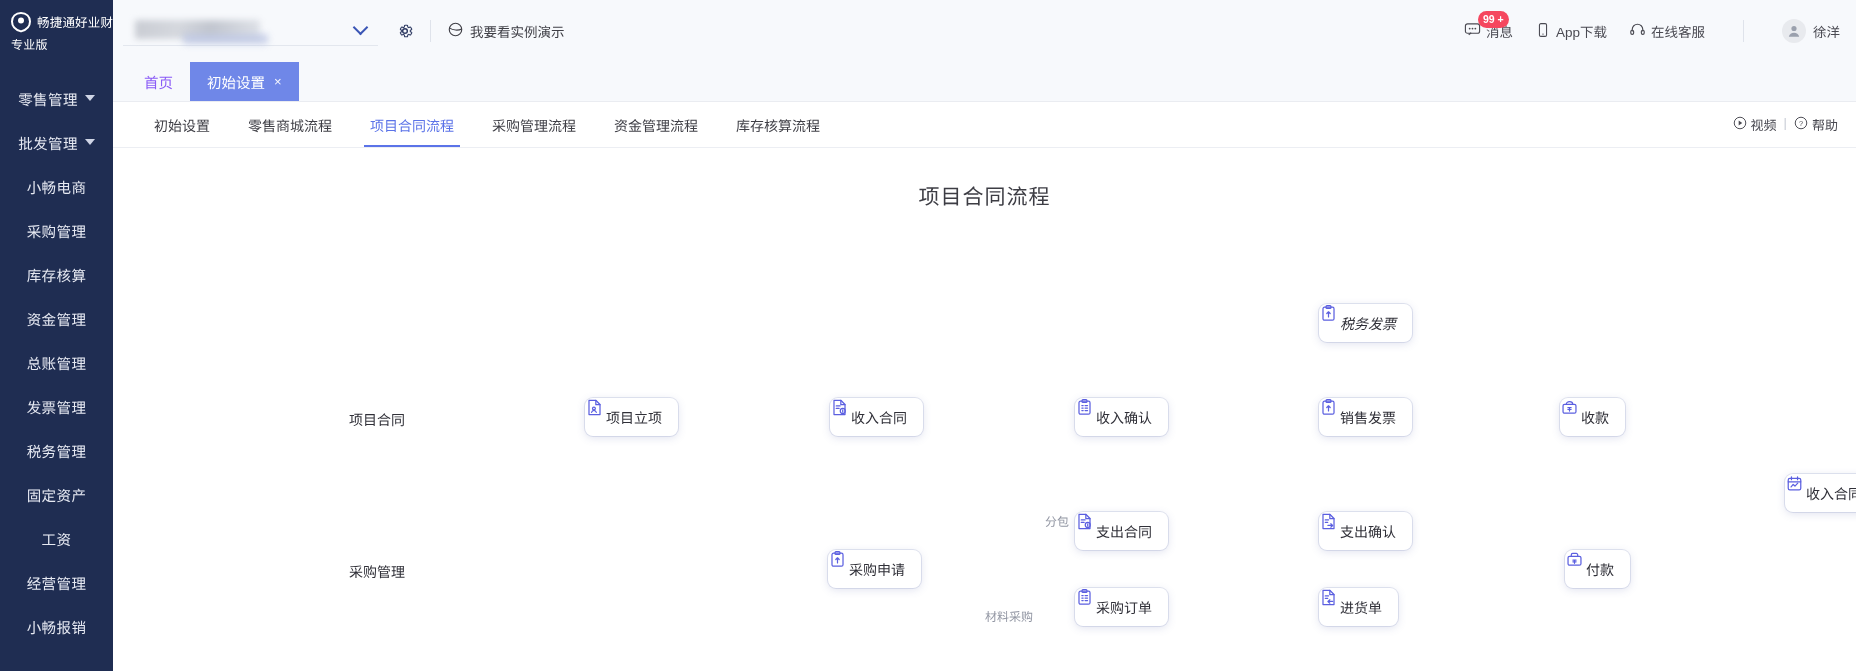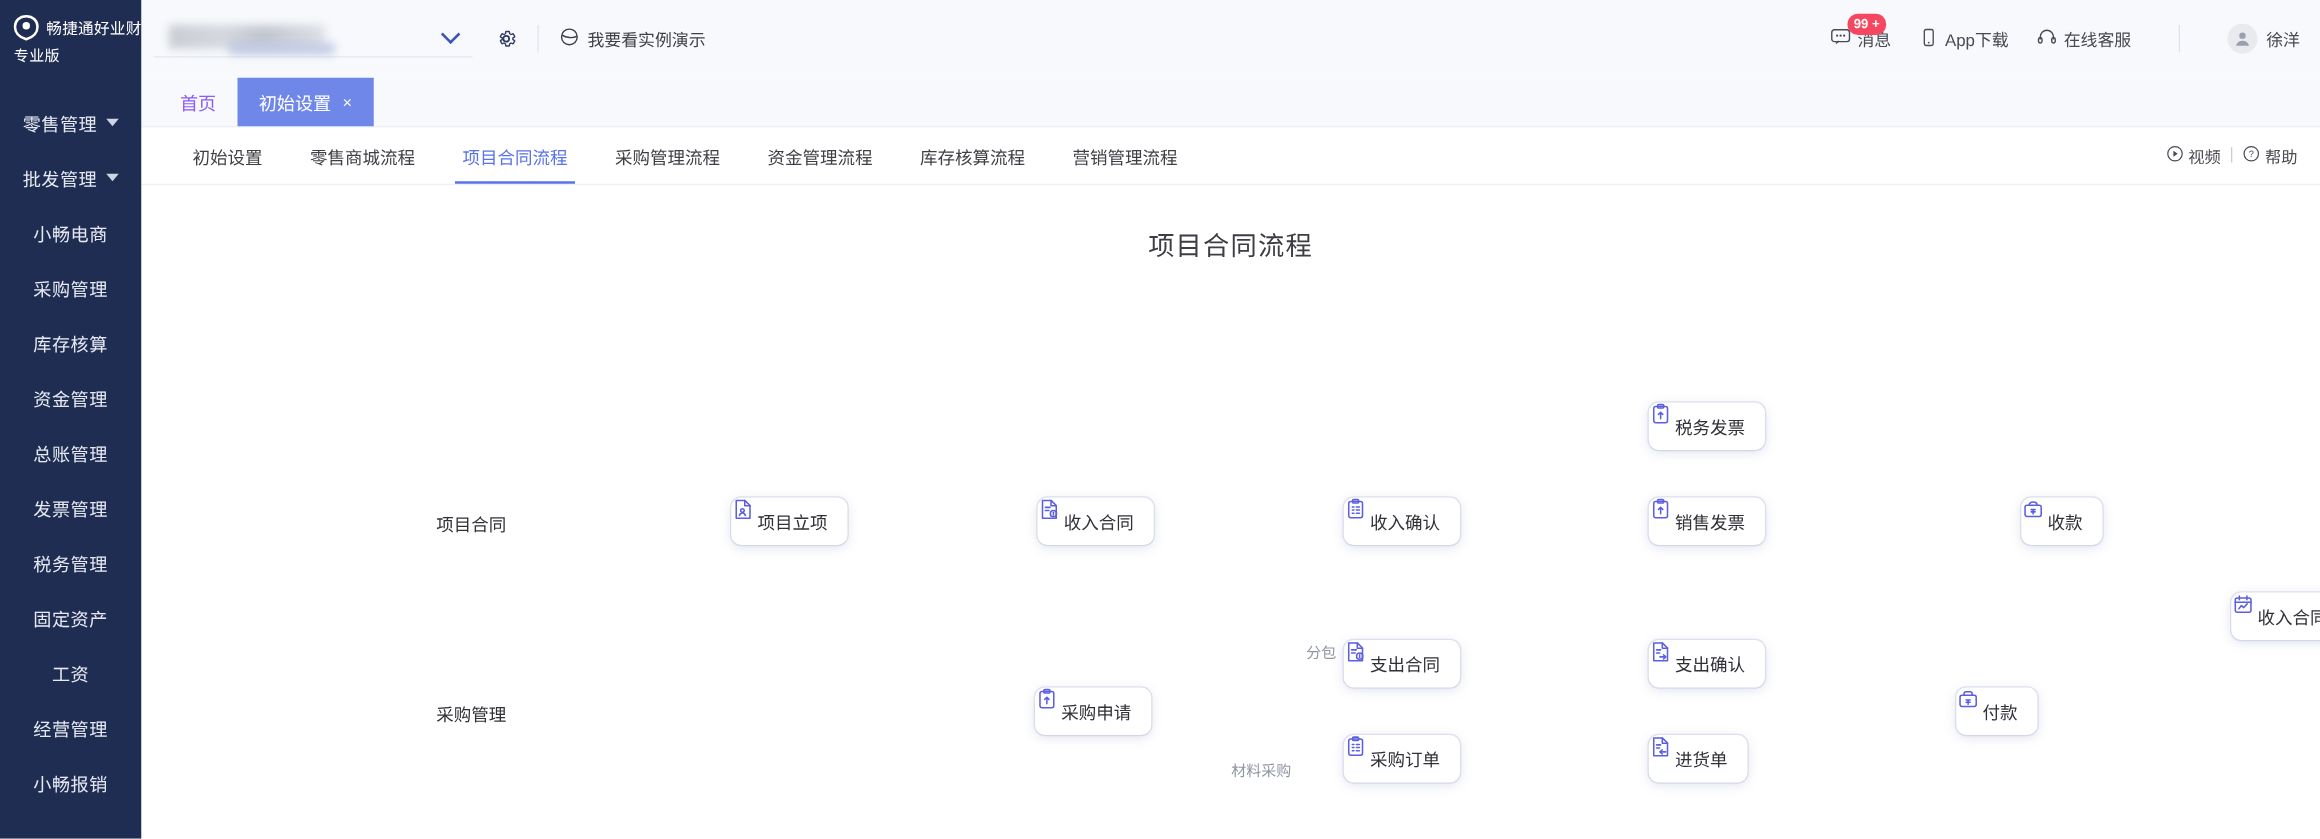--- a/index.html
+++ b/index.html
@@ -317,23 +317,20 @@
           </div>
           <div class="subnav-item">
             <span>采购管理流程</span>
           </div>
           <div class="subnav-item">
             <span>资金管理流程</span>
           </div>
           <div class="subnav-item">
             <span>库存核算流程</span>
           </div>
-          <div class="subnav-item">
-            <span>营销管理流程</span>
-          </div>
         </div>
       <div class="subnav-right">
         <span class="mini-link">
           <span>
             <svg width="14" height="14" viewBox="0 0 16 16">
               <circle cx="8" cy="8" r="6.6" fill="none" stroke="#4a4a52" stroke-width="1.1"></circle>
               <path d="M6.5 5.2l4 2.8-4 2.8z" fill="#4a4a52"></path>
             </svg>
           </span>
           <span>视频</span>
@@ -425,41 +422,41 @@
           <div class="node" style="left: 962px; top: 250px;">
             <span>
               <svg class="ic" viewBox="0 0 20 20" fill="none" stroke="#5b5fe0" stroke-width="1.3" stroke-linecap="round" stroke-linejoin="round">
                 <rect x="4.2" y="3.4" width="11.6" height="13.6" rx="1.6"></rect>
                 <rect x="7.4" y="1.8" width="5.2" height="2.9" rx="1"></rect>
                 <path d="M7.2 8h1.4M7.2 10.6h1.4M7.2 13.2h1.4M10.6 8h2.6M10.6 10.6h2.6M10.6 13.2h2.6"></path>
               </svg>
             </span>
             <span>收入确认</span>
           </div>
-          <div class="node" style="left: 1206px; top: 174px;">
+          <div class="node" style="left: 1206px; top: 156px; font-style: italic;">
             <span>
               <svg class="ic" viewBox="0 0 20 20" fill="none" stroke="#5b5fe0" stroke-width="1.3" stroke-linecap="round" stroke-linejoin="round">
                 <rect x="4.2" y="3.4" width="11.6" height="13.6" rx="1.6"></rect>
                 <rect x="7.4" y="1.8" width="5.2" height="2.9" rx="1"></rect>
                 <path d="M10 13.6V8.2M10 8.2L8.2 10M10 8.2L11.8 10"></path>
               </svg>
             </span>
             <span>税务发票</span>
           </div>
           <div class="node" style="left: 1206px; top: 250px;">
             <span>
               <svg class="ic" viewBox="0 0 20 20" fill="none" stroke="#5b5fe0" stroke-width="1.3" stroke-linecap="round" stroke-linejoin="round">
                 <rect x="4.2" y="3.4" width="11.6" height="13.6" rx="1.6"></rect>
                 <rect x="7.4" y="1.8" width="5.2" height="2.9" rx="1"></rect>
                 <path d="M10 13.6V8.2M10 8.2L8.2 10M10 8.2L11.8 10"></path>
               </svg>
             </span>
             <span>销售发票</span>
           </div>
-          <div class="node" style="left: 1504px; top: 250px;">
+          <div class="node" style="left: 1447px; top: 250px;">
             <span>
               <svg class="ic" viewBox="0 0 20 20" fill="none" stroke="#5b5fe0" stroke-width="1.3" stroke-linecap="round" stroke-linejoin="round">
                 <rect x="3.2" y="6.6" width="13.6" height="9.4" rx="1.6"></rect>
                 <path d="M6.6 6.6c0-1.6 1.5-2.8 3.4-2.8s3.4 1.2 3.4 2.8"></path>
                 <path d="M8.3 10.2h3.4M8.3 12.1h3.4M10 10.2v3.6"></path>
               </svg>
             </span>
             <span>收款</span>
           </div>
           <div class="node" style="left: 1672px; top: 326px;">

